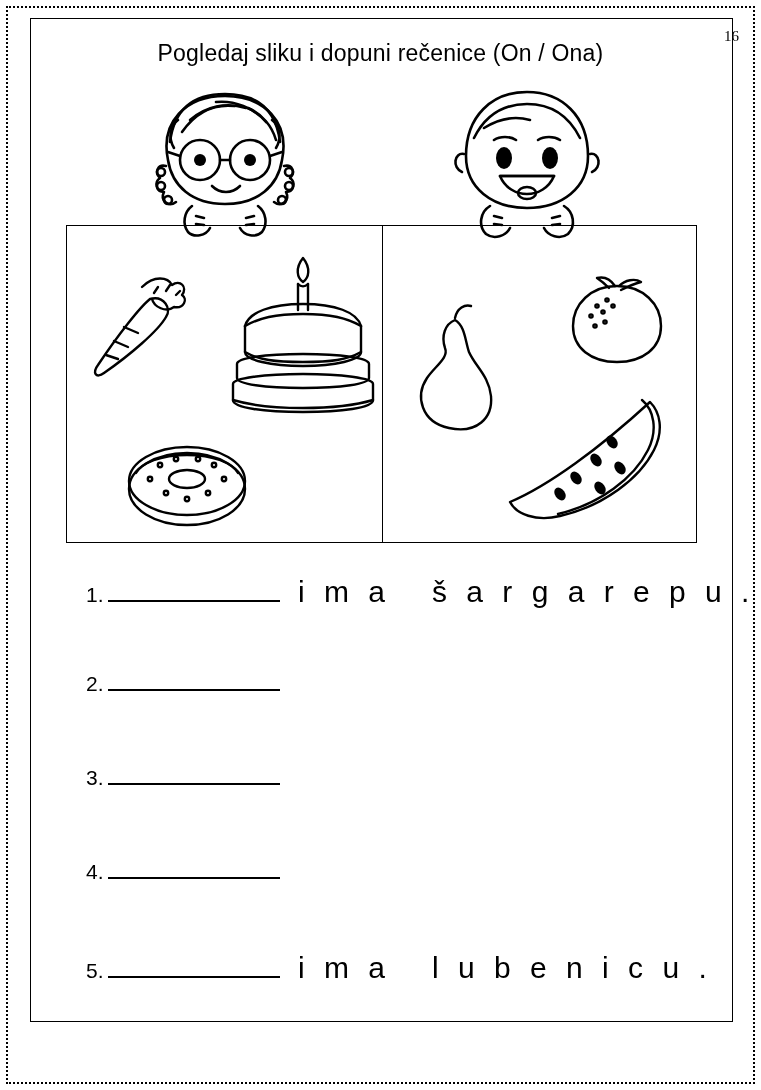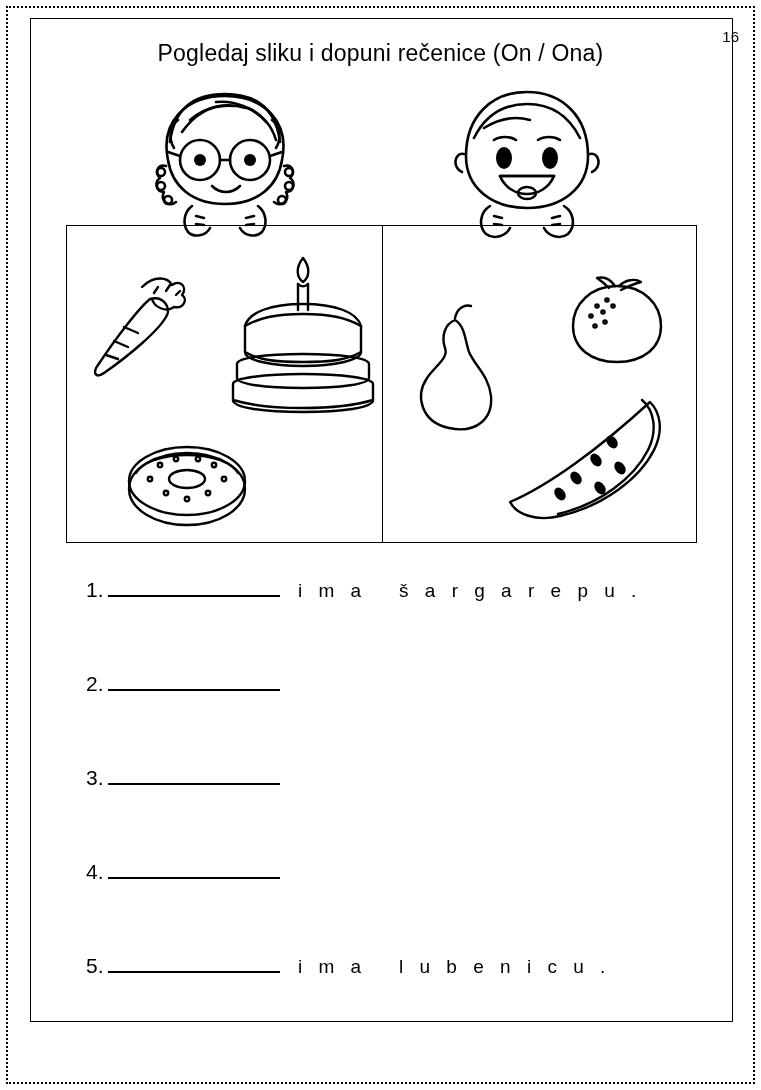--- a/index.html
+++ b/index.html
@@ -26,20 +26,21 @@
     position: absolute;
     left: 30px; top: 18px;
     width: 703px; height: 1004px;
     border: 1px solid #000;
   }
   .page-number {
     position: absolute;
     right: 22px; top: 28px;
     font-size: 15px;
     color: #000;
+    font-family: Liberation Serif, serif;
   }
   .title {
     position: absolute;
     left: 0; top: 40px;
     width: 761px;
     text-align: center;
     font-size: 23px;
     color: #000;
     letter-spacing: 0.2px;
   }
@@ -89,21 +90,21 @@
     flex: 0 0 auto;
   }
   .s-blank {
     flex: 0 0 auto;
     width: 172px;
     border-bottom: 2px solid #000;
     height: 22px;
     margin-right: 18px;
   }
   .s-text {
-    font-size: 19px;
+    font-size: 30px;
     color: #000;
     letter-spacing: 5.5px;
     white-space: pre;
   }
 </style>
 </head>
 <body>
 
 <div class="page">
 

